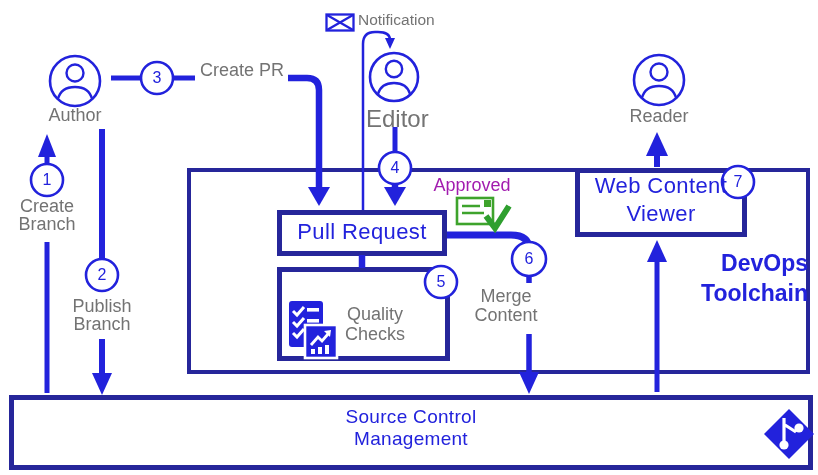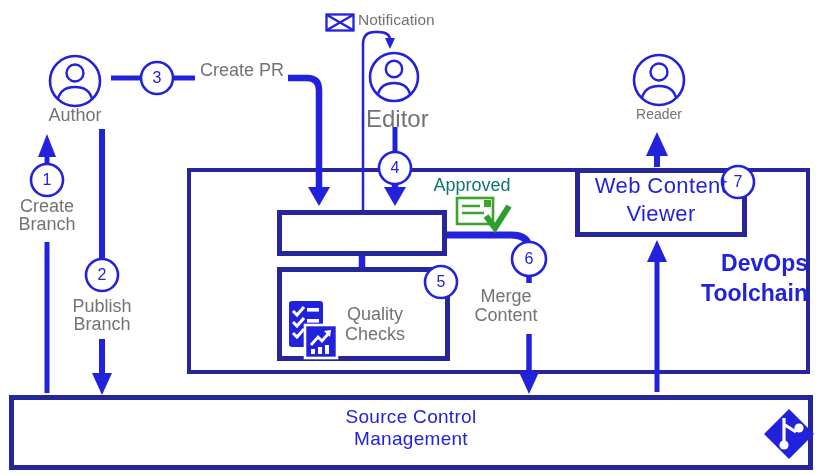--- a/index.html
+++ b/index.html
@@ -14,21 +14,21 @@
   .lbl{position:absolute;z-index:3;color:#737373;text-align:center;}
   .lbl-left{text-align:left;}
   .num{
     position:absolute;z-index:3;width:32px;height:32px;line-height:32px;
     text-align:center;font-size:16px;color:#2222DC;
   }
   .boxlabel{
     position:absolute;z-index:3;color:#2222DC;font-size:22px;letter-spacing:.4px;
     text-align:center;
   }
-  .green{color:#0f766e;}
+  .green{color:#a21caf;}
   .bold{font-weight:bold;}
 </style>
 </head>
 <body>
 
 <div class="stage">
 
   <div class="box container-box" style="left:187px;top:168px;width:623px;height:206px;"></div>
 
   <div class="box navy" style="left:277px;top:210px;width:170px;height:46px;"></div>
@@ -151,25 +151,26 @@
   <div class="num" style="left:379px;top:152px;">4</div>
   <div class="num" style="left:425px;top:266px;">5</div>
   <div class="num" style="left:513px;top:243px;">6</div>
   <div class="num" style="left:722px;top:166px;">7</div>
 
   <div class="lbl lbl-left" style="left:358px;top:11px;font-size:15.5px;">Notification</div>
   <div class="lbl green" style="left:432px;top:175px;width:80px;font-size:18px;">Approved</div>
 
   <div class="lbl" style="left:44px;top:105px;width:62px;font-size:18px;">Author</div>
   <div class="lbl" style="left:366px;top:105px;width:56px;font-size:24px;">Editor</div>
-  <div class="lbl" style="left:627px;top:106px;width:64px;font-size:14px;">Reader</div>
+  <div class="lbl" style="left:627px;top:106px;width:64px;font-size:18px;">Reader</div>
 
   <div class="lbl" style="left:11px;top:197px;width:72px;font-size:18px;line-height:18px;">Create Branch</div>
   <div class="lbl" style="left:66px;top:297px;width:72px;font-size:18px;line-height:18px;">Publish Branch</div>
   <div class="lbl" style="left:196px;top:60px;width:92px;font-size:18px;">Create PR</div>
   <div class="lbl" style="left:341px;top:304px;width:68px;font-size:18px;line-height:20px;">Quality Checks</div>
   <div class="lbl" style="left:468px;top:287px;width:76px;font-size:18px;line-height:19px;">Merge Content</div>
 
+  <div class="boxlabel" style="left:279px;top:219px;width:166px;">Pull Request</div>
   <div class="boxlabel" style="left:580px;top:172px;width:162px;line-height:28px;">Web Content Viewer</div>
   <div class="boxlabel bold" style="left:686px;top:248px;width:122px;font-size:23px;line-height:30px;text-align:right;letter-spacing:0;">DevOps Toolchain</div>
   <div class="boxlabel" style="left:336px;top:406px;width:150px;font-size:19px;line-height:22px;letter-spacing:.3px;">Source Control Management</div>
 
 </div>
 
 </body></html>

